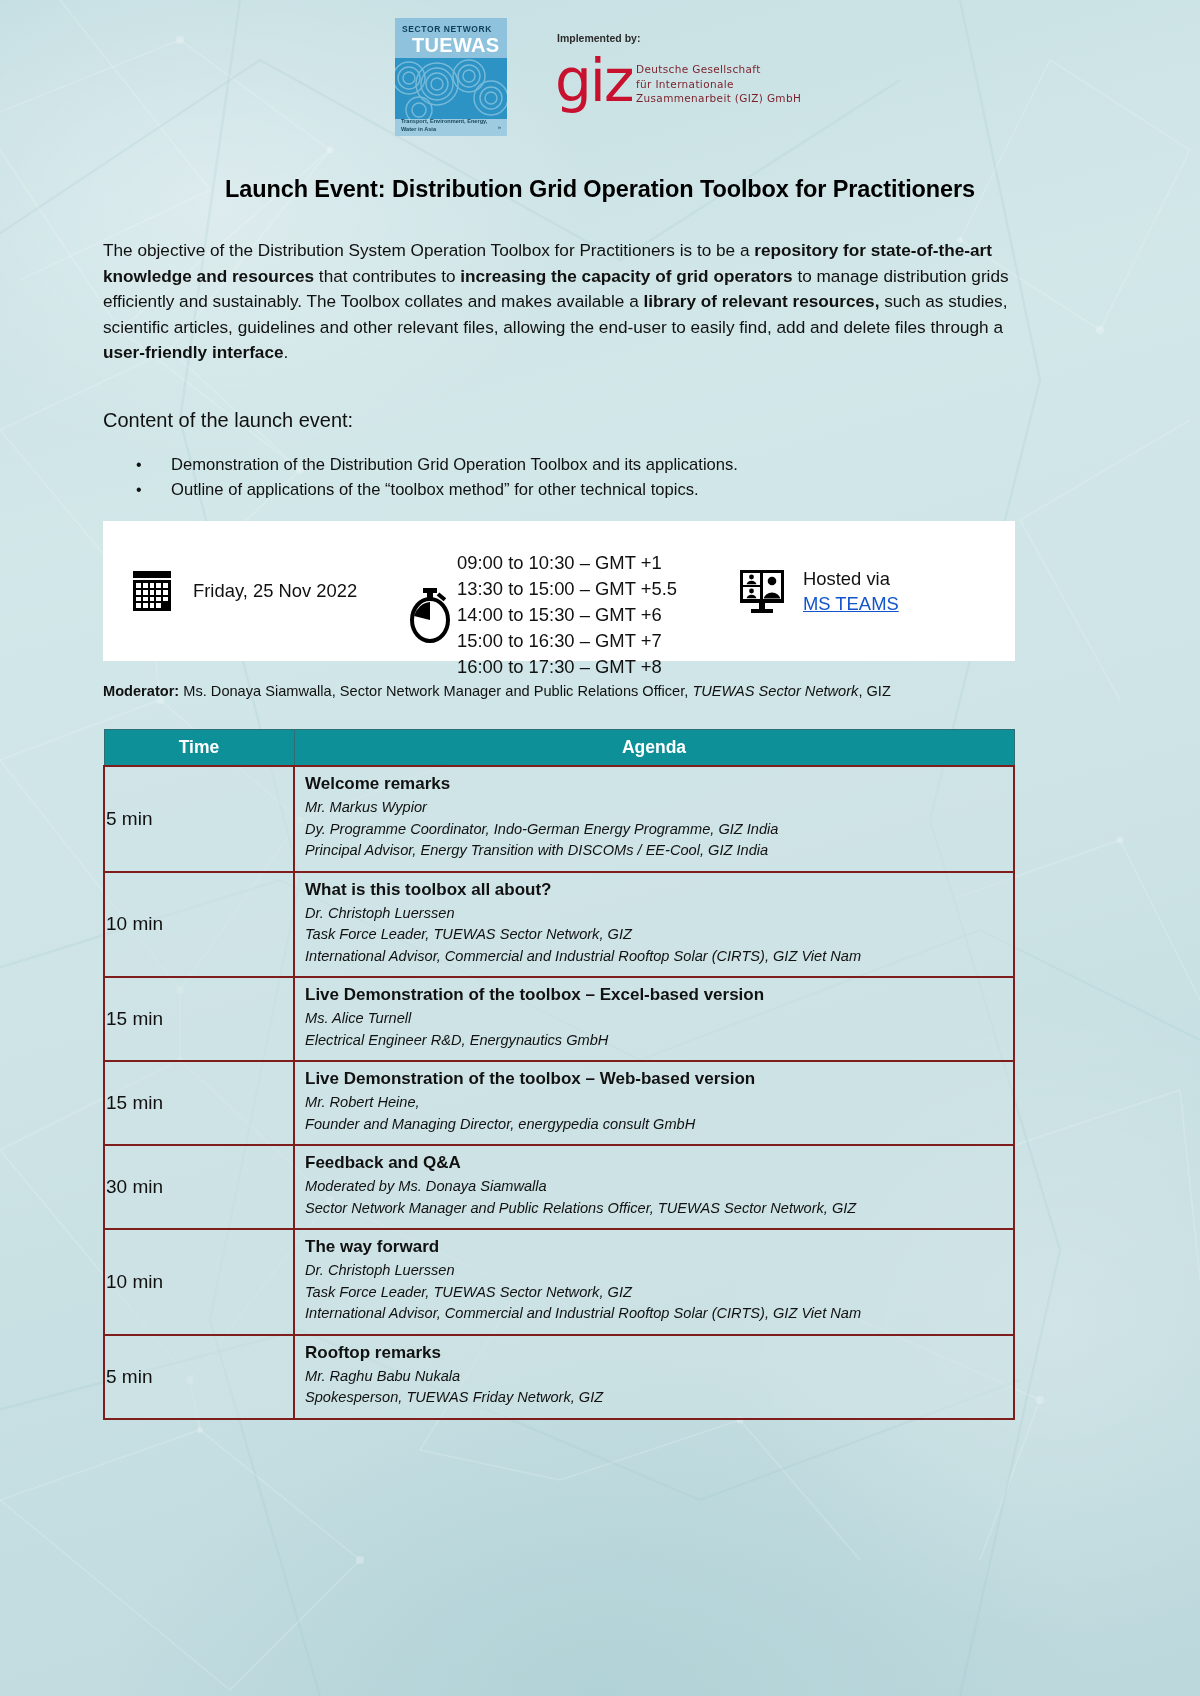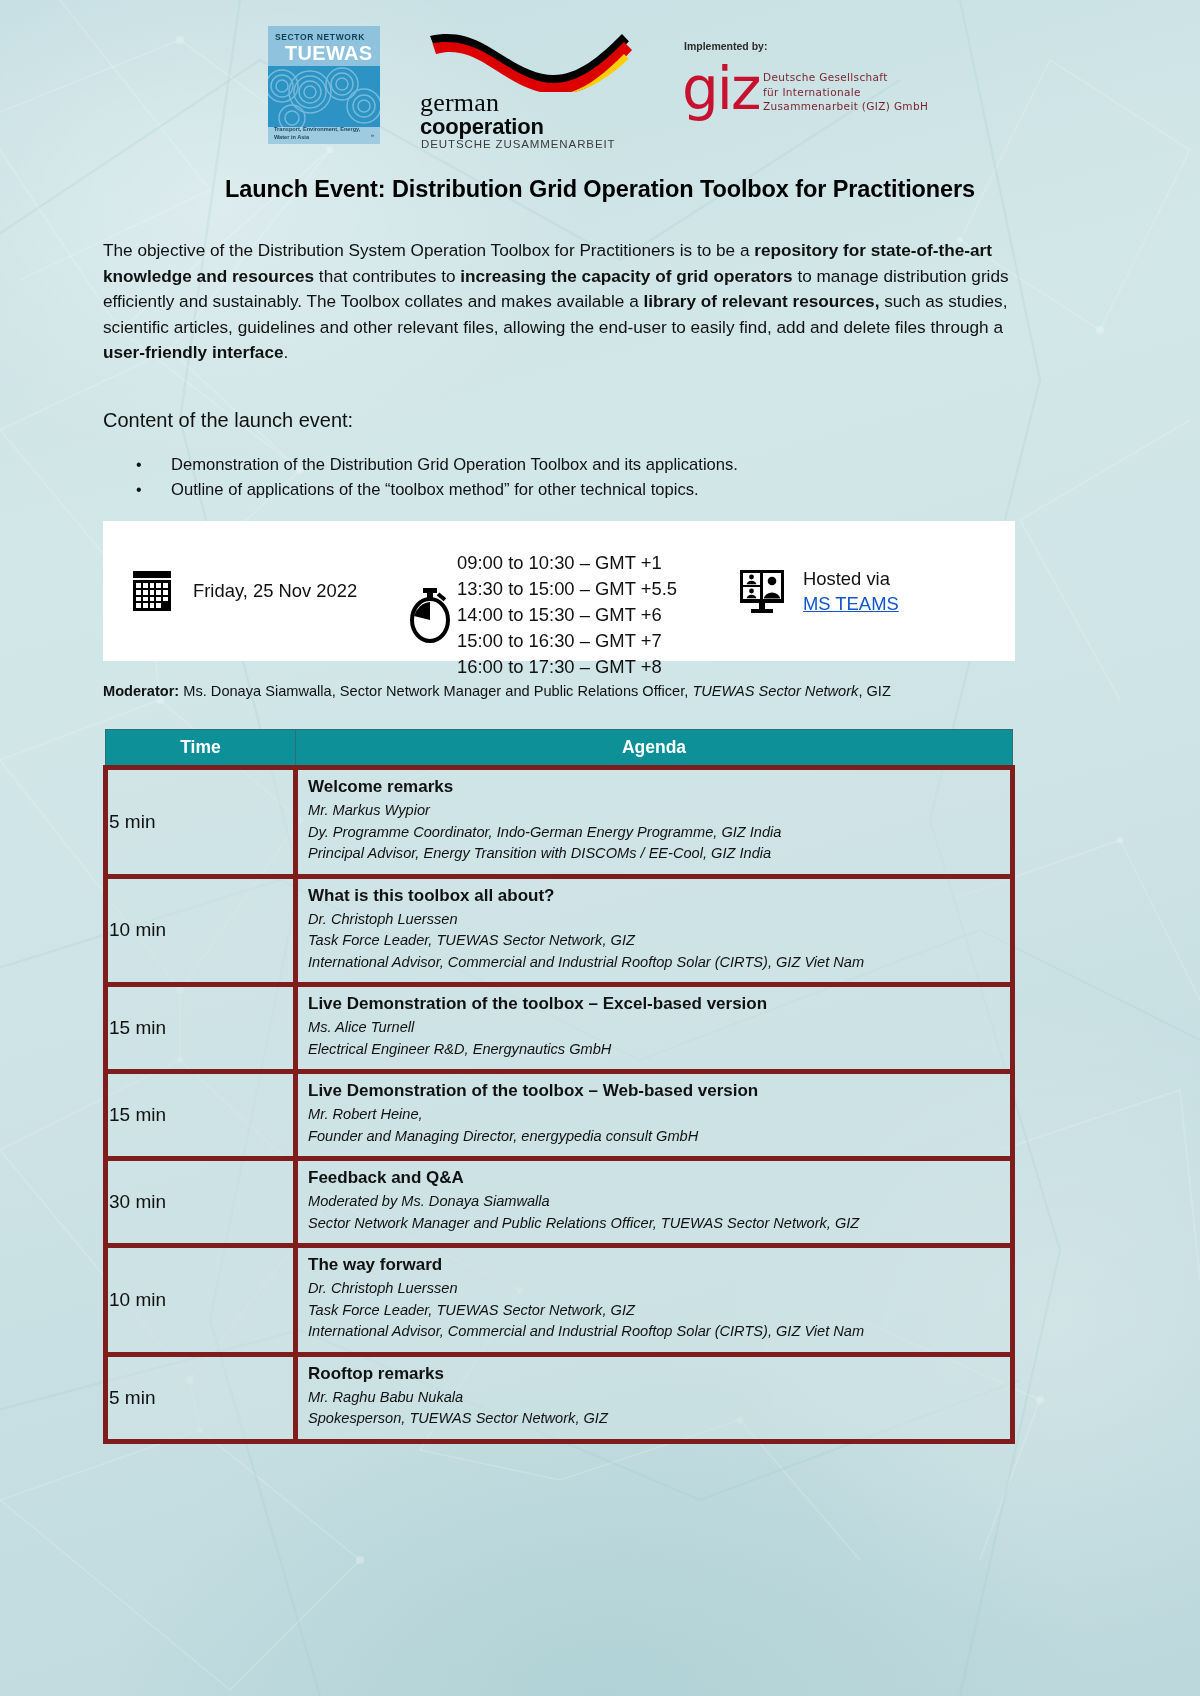--- a/index.html
+++ b/index.html
@@ -20,21 +20,21 @@
       radial-gradient(ellipse 700px 500px at 50% 100%, rgba(150,195,200,.35), rgba(255,255,255,0) 70%),
       linear-gradient(165deg,#c6dfe3 0%,#d2e7e8 28%,#cde3e6 55%,#bcd8dc 100%);
     z-index:0;
   }
   #bg-lines { position:absolute; inset:0; z-index:1; opacity:.55; }
   #content { position:relative; z-index:3; }
 
   
   .logo-strip {
     position:absolute; top:18px; left:0; width:1200px; height:126px;
-    display:flex; align-items:flex-end; justify-content:center; gap:36px;
+    display:flex; align-items:flex-start; justify-content:center; gap:48px;
   }
   
   .tuewas {
     width:112px; height:118px;
     background:linear-gradient(180deg,#8fc3dd 0%,#8fc3dd 34%, #2d93c4 34%, #2d93c4 86%, #9fcbe0 86%, #9fcbe0 100%);
     position:relative; overflow:hidden;
     font-family:"Liberation Sans", sans-serif;
   }
   .tuewas .rings {
     position:absolute; left:0; top:40px; width:112px; height:64px; opacity:.5;
@@ -152,21 +152,21 @@
     position:absolute; left:103px; top:729px; width:912px;
     border-collapse:collapse; table-layout:fixed;
   }
   .agenda th {
     background:#0e9099; color:#ffffff;
     font-size:17.5px; font-weight:bold;
     padding:7px 0; text-align:center;
     border:1px solid #2f6f74;
   }
   .agenda td {
-    border:5px solid #7f1d1d;
+    border:2px solid #7f1d1d;
     background:rgba(208,228,229,0.55);
     vertical-align:middle;
     margin-top:42px;
   }
   .agenda td.time {
     width:190px; text-align:left; font-size:19px; color:#111;
   }
   .agenda td.ag { padding:7px 0 9px 10px; }
   .ag-title { font-size:17px; font-weight:bold; color:#111; margin-bottom:3px; }
   .ag-line { font-size:14.6px; font-style:italic; color:#111; line-height:21.5px; }
@@ -254,37 +254,20 @@
             <circle cx="24" cy="52" r="13"></circle>
         </g>
       </svg>
       <div class="tw-small">SECTOR NETWORK</div>
       <div class="tw-big">TUEWAS</div>
       <div class="tw-foot" style="white-space:pre-line">Transport, Environment, Energy,
 Water in Asia</div>
       <div class="tw-arrow">»</div>
     </div>
 
-    <div class="gercoop">
-      <svg class="flag" width="215" height="62" viewBox="0 0 215 62">
-        <defs>
-          <clipPath id="ribbonClip">
-            <path d="M4,6 C48,-4 70,26 104,40 C140,55 166,34 196,4 L211,20 C176,58 140,74 102,58 C66,43 46,14 10,24 Z"></path>
-          </clipPath>
-        </defs>
-        <g clip-path="url(#ribbonClip)">
-          <path d="M2,2 C48,-8 70,22 104,36 C140,51 168,30 198,0 L206,8 C174,44 140,66 100,49 C64,34 46,6 8,16 Z" fill="#000000"></path>
-          <path d="M2,14 C48,4 70,34 104,48 C140,63 168,42 198,12 L206,20 C174,56 140,78 100,61 C64,46 46,18 8,28 Z" fill="#DD0000"></path>
-          <path d="M2,26 C48,16 70,46 104,60 C140,75 168,54 198,24 L206,32 C174,68 140,90 100,73 C64,58 46,30 8,40 Z" fill="#FFCE00"></path>
-        </g>
-      </svg>
-      <div class="gc-1">german</div>
-      <div class="gc-2">cooperation</div>
-      <div class="gc-3">DEUTSCHE ZUSAMMENARBEIT</div>
-    </div>
 
     <div class="gizblock">
       <div class="impl">Implemented by:</div>
       <div class="giz">giz</div>
       <div class="gizsub" style="white-space:pre-line">Deutsche Gesellschaft
 für Internationale
 Zusammenarbeit (GIZ) GmbH</div>
     </div>
 
   </div>
@@ -445,19 +428,19 @@
           <div class="ag-line">Dr. Christoph Luerssen</div>
           <div class="ag-line">Task Force Leader, TUEWAS Sector Network, GIZ</div>
           <div class="ag-line">International Advisor, Commercial and Industrial Rooftop Solar (CIRTS), GIZ Viet Nam</div>
         </td>
       </tr>
       <tr>
         <td class="time">5 min</td>
         <td class="ag">
           <div class="ag-title">Rooftop remarks</div>
           <div class="ag-line">Mr. Raghu Babu Nukala</div>
-          <div class="ag-line">Spokesperson, TUEWAS Sector Network, GIZ</div>
+          <div class="ag-line">Spokesperson, TUEWAS Friday Network, GIZ</div>
         </td>
       </tr>
     </tbody>
   </table>
 
 </div>
 
 </body></html>

